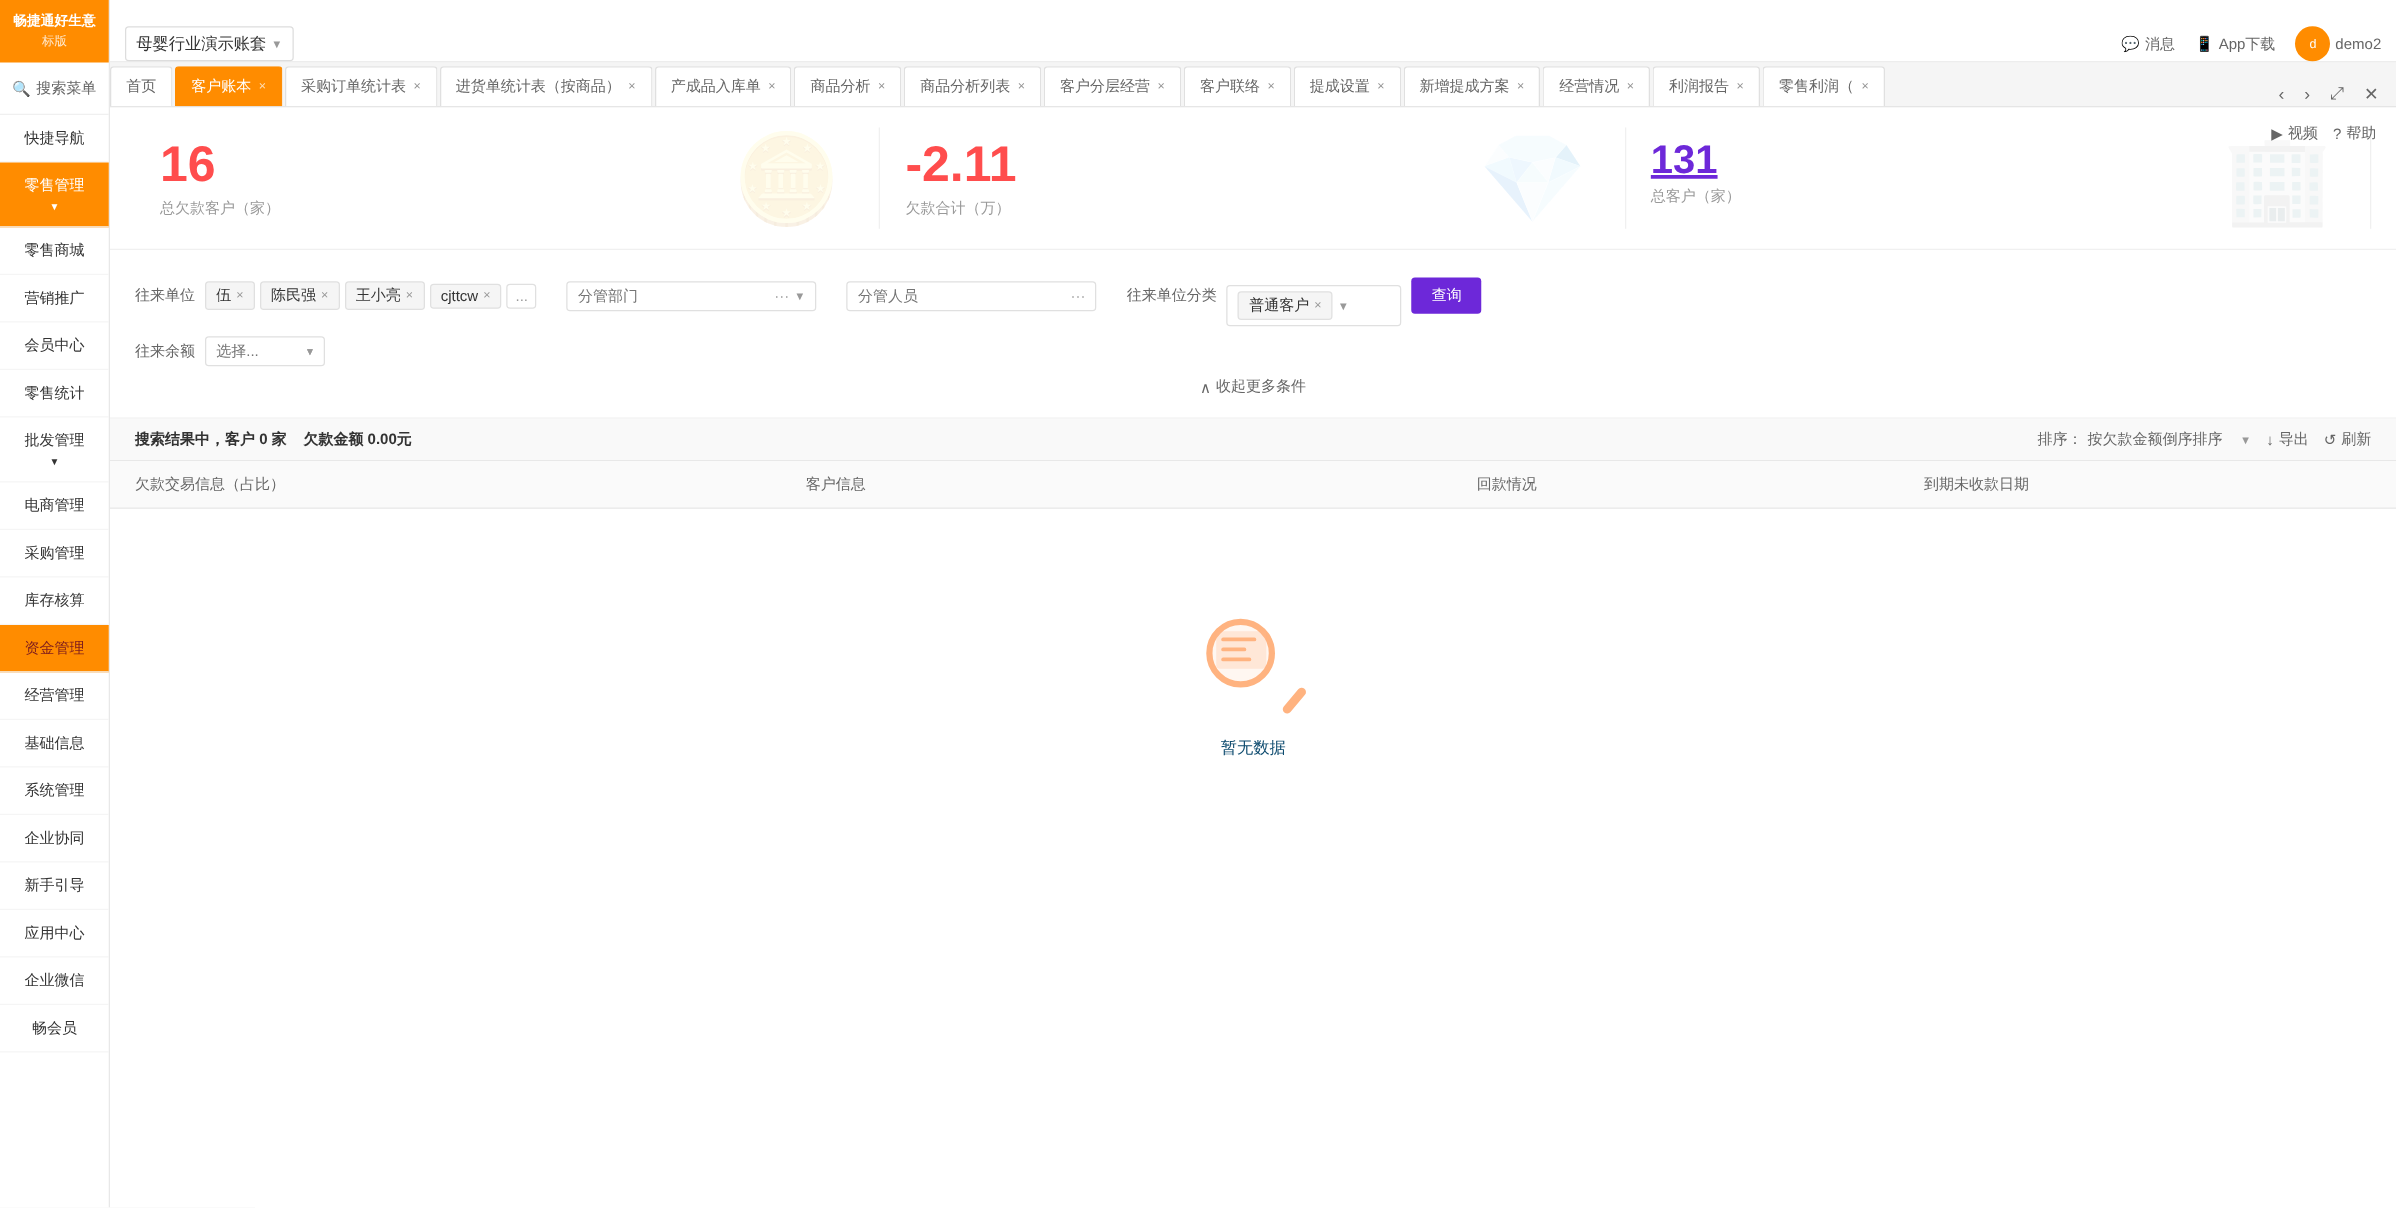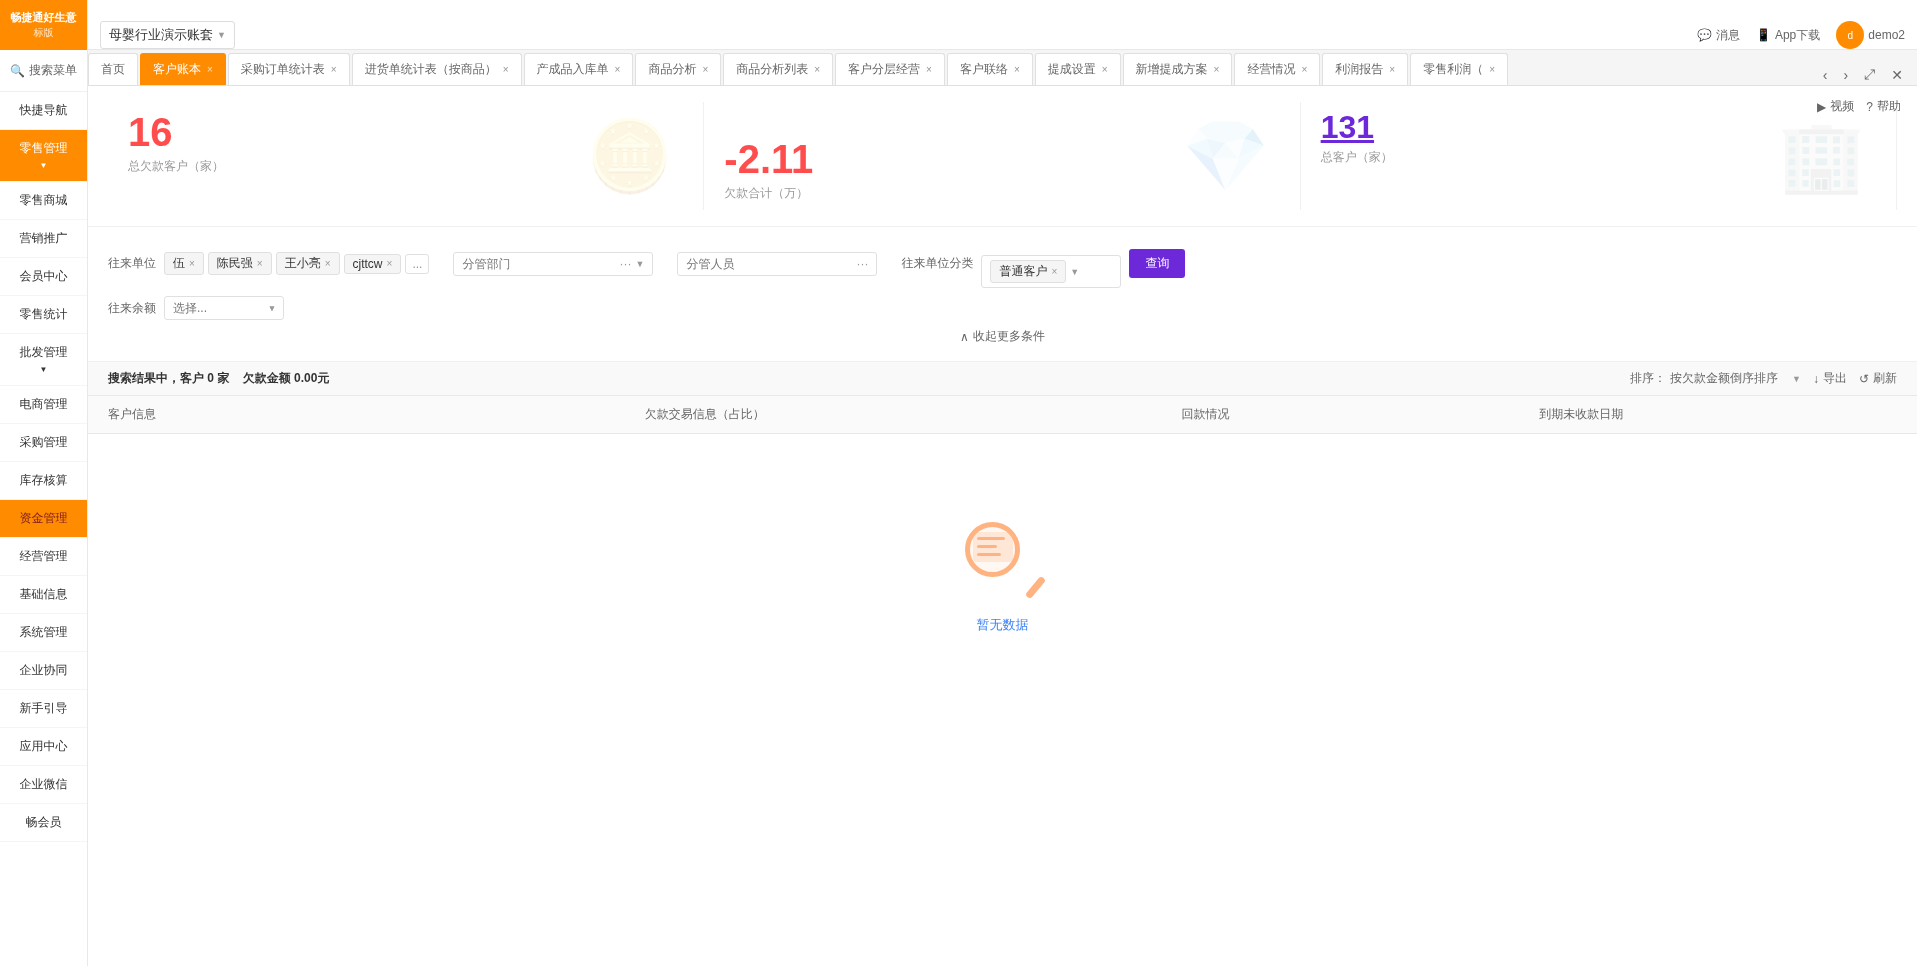--- a/index.html
+++ b/index.html
@@ -70,21 +70,21 @@
     .sort-dropdown { display: flex; align-items: center; gap: 14px; color: #666; cursor: pointer; }
     .action-btn { display: flex; align-items: center; gap: 4px; cursor: pointer; color: #666; }
 
     
     .table-container { padding: 0; }
     .table-header { display: grid; grid-template-columns: 3fr 3fr 2fr 2fr; padding: 10px 20px; background: #fafafa; border-bottom: 1px solid #e8e8e8; font-size: 12px; color: #666; }
     .table-col { font-size: 12px; color: #666; }
 
     
     .empty-state { display: flex; flex-direction: column; align-items: center; justify-content: center; padding: 80px 20px; }
-    .empty-text { font-size: 13px; color: #3b82f6; }
+    .empty-text { font-size: 13px; color: #0c4a6e; }
 
     
     .query-btn { background: #6d28d9; color: white; border: none; padding: 6px 16px; border-radius: 3px; font-size: 12px; cursor: pointer; white-space: nowrap; }
   </style>
 </head>
 <body>
 
 <div class="sidebar">
   <div class="sidebar-logo">
     <div class="sidebar-logo-text">畅捷通好生意</div>
@@ -273,21 +273,21 @@
       <div class="stat-item">
         <div style="position:relative;z-index:1;">
           <div class="stat-value" style="color:#ff4d4d;font-size:40px;font-weight:bold;">16</div>
           <div class="stat-label">总欠款客户（家）</div>
         </div>
 
         <div style="position:absolute;right:30px;top:50%;transform:translateY(-50%);opacity:0.12;font-size:70px;color:#ff8c00;">🪙</div>
       </div>
 
       <div class="stat-item">
-        <div style="position:relative;z-index:1;margin-top:27px;">
+        <div style="position:relative;z-index:1;">
           <div class="stat-value negative" style="color:#ff4d4d;font-size:40px;font-weight:bold;">-2.11</div>
           <div class="stat-label">欠款合计（万）</div>
         </div>
 
         <div style="position:absolute;right:30px;top:50%;transform:translateY(-50%);opacity:0.10;font-size:70px;color:#ff6666;">💎</div>
       </div>
 
       <div class="stat-item">
         <div style="position:relative;z-index:1;">
           <div class="stat-value dark" style="color:#6d28d9;font-size:32px;font-weight:bold;text-decoration:underline;">131</div>
@@ -351,21 +351,21 @@
             <span class="filter-tag-x">×</span>
           </div>
           <span style="font-size:9px;color:#999;">▼</span>
         </div>
         <button class="query-btn">查询</button>
       </div>
 
       <div class="filter-row">
         <span class="filter-label">往来余额</span>
         <div class="filter-select-wrap">
-          <input class="filter-input" style="border: 1px solid rgb(224, 224, 224); border-radius: 3px; padding: 4px 24px 4px 8px; width: 120px;" placeholder="选择...">
+          <input class="filter-input" style="border: 1px solid rgb(224, 224, 224); border-radius: 3px; padding: 4px 24px 4px 8px; width: 96px;" placeholder="选择...">
           <span style="position:absolute;right:8px;font-size:8px;color:#999;pointer-events:none;">▼</span>
         </div>
       </div>
 
       <div class="collapse-btn">
         <span>∧</span>
         <span>收起更多条件</span>
       </div>
     </div>
 
@@ -392,22 +392,22 @@
         </div>
         <div class="action-btn">
           <span>↺</span>
           <span>刷新</span>
         </div>
       </div>
     </div>
 
     <div class="table-container">
       <div class="table-header">
+        <div class="table-col">欠款交易信息（占比）</div>
         <div class="table-col">客户信息</div>
-        <div class="table-col">欠款交易信息（占比）</div>
         <div class="table-col">回款情况</div>
         <div class="table-col">到期未收款日期</div>
       </div>
 
       <div class="empty-state">
 
         <div style="position:relative;width:100px;height:90px;margin-bottom:12px;">
           <div style="position:absolute;top:8px;left:12px;width:55px;height:55px;border-radius:50%;border:5px solid #ffb380;background:rgba(255,200,160,0.15);"></div>
           <div style="position:absolute;top:18px;left:20px;width:40px;height:30px;background:rgba(255,185,140,0.25);border-radius:3px;"></div>
           <div style="position:absolute;top:23px;left:24px;">

